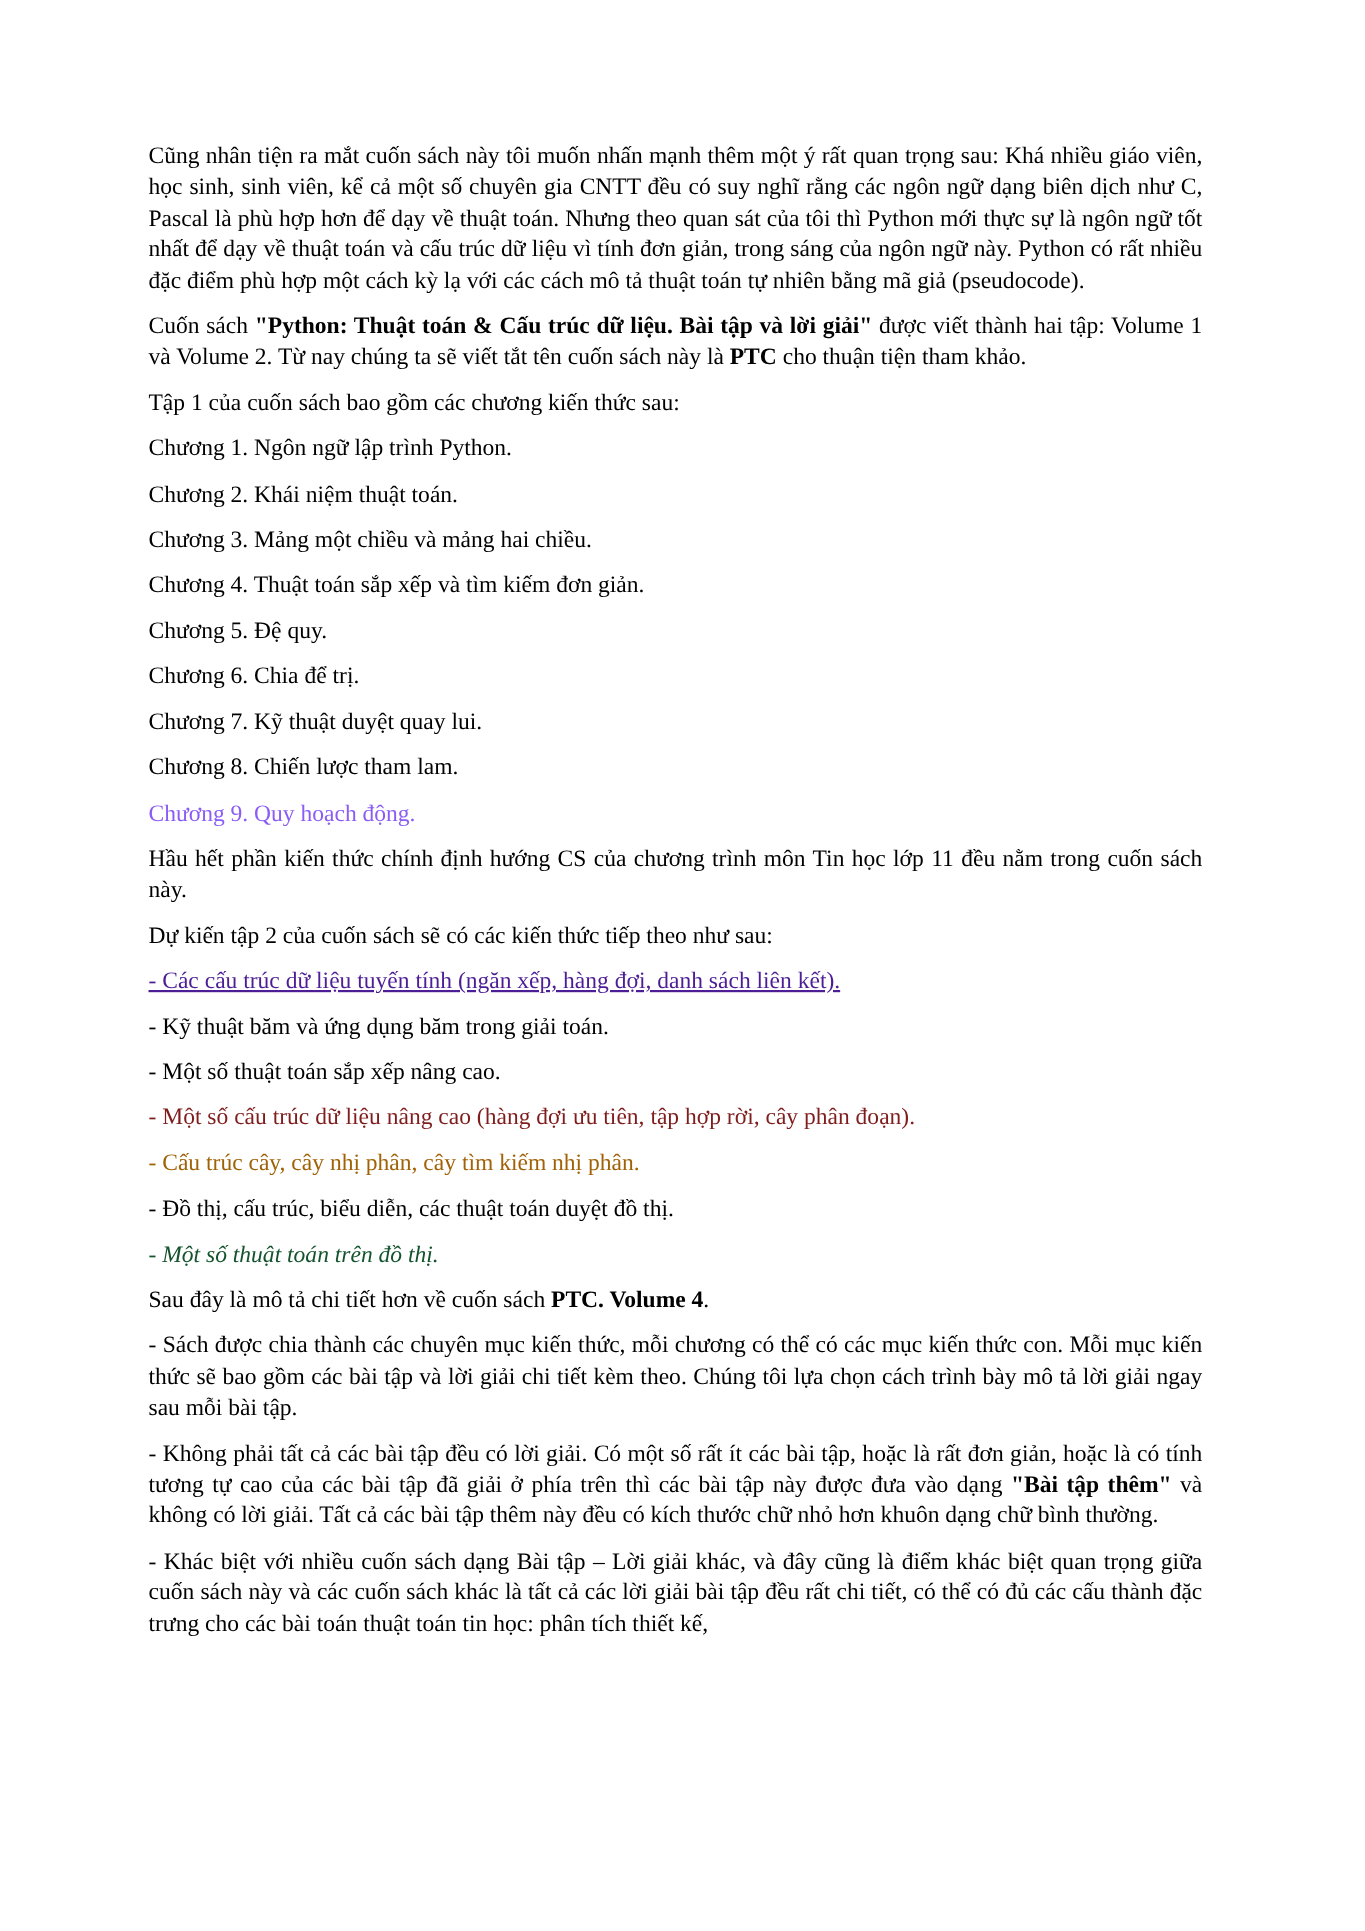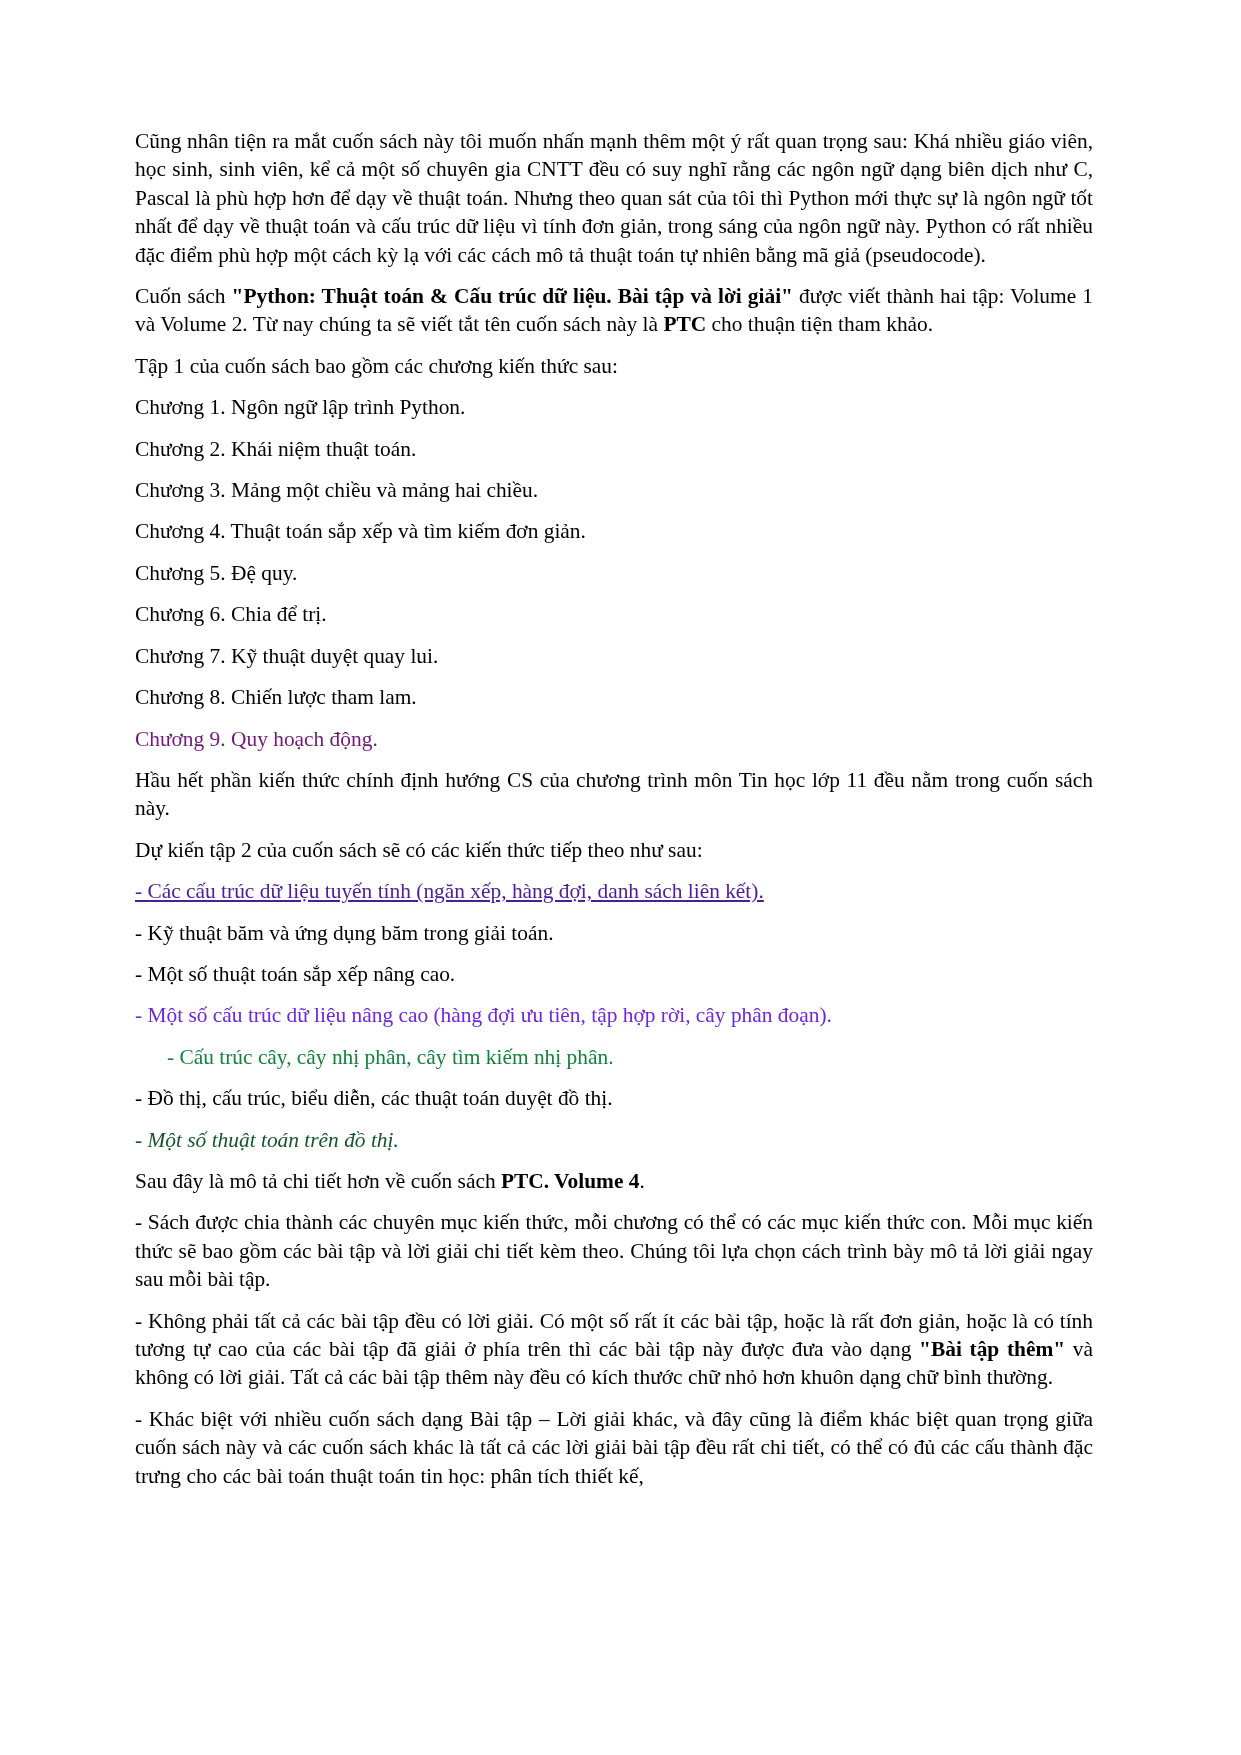--- a/index.html
+++ b/index.html
@@ -50,28 +50,28 @@
       <p class="doc-para" style="color: rgb(0, 0, 0);"><span>Cuốn sách </span><b>"Python: Thuật toán &amp; Cấu trúc dữ liệu. Bài tập và lời giải"</b><span> được viết thành hai tập: Volume 1 và Volume 2. Từ nay chúng ta sẽ viết tắt tên cuốn sách này là </span><b>PTC</b><span> cho thuận tiện tham khảo.</span></p>
       <p class="doc-para" style="color: rgb(0, 0, 0);"><span>Tập 1 của cuốn sách bao gồm các chương kiến thức sau:</span></p>
       <p class="doc-para" style="color: rgb(0, 0, 0);"><span>Chương 1. Ngôn ngữ lập trình Python.</span></p>
       <p class="doc-para" style="color: rgb(0, 0, 0);"><span>Chương 2. Khái niệm thuật toán.</span></p>
       <p class="doc-para" style="color: rgb(0, 0, 0);"><span>Chương 3. Mảng một chiều và mảng hai chiều.</span></p>
       <p class="doc-para" style="color: rgb(0, 0, 0);"><span>Chương 4. Thuật toán sắp xếp và tìm kiếm đơn giản.</span></p>
       <p class="doc-para" style="color: rgb(0, 0, 0);"><span>Chương 5. Đệ quy.</span></p>
       <p class="doc-para" style="color: rgb(0, 0, 0);"><span>Chương 6. Chia để trị.</span></p>
       <p class="doc-para" style="color: rgb(0, 0, 0);"><span>Chương 7. Kỹ thuật duyệt quay lui.</span></p>
       <p class="doc-para" style="color: rgb(0, 0, 0);"><span>Chương 8. Chiến lược tham lam.</span></p>
-      <p class="doc-para" style="color: #701a75;"><span>Chương 9. Quy hoạch động.</span></p>
+      <p class="doc-para" style="color: #8b5cf6;"><span>Chương 9. Quy hoạch động.</span></p>
       <p class="doc-para" style="color: rgb(0, 0, 0);"><span>Hầu hết phần kiến thức chính định hướng CS của chương trình môn Tin học lớp 11 đều nằm trong cuốn sách này.</span></p>
       <p class="doc-para" style="color: rgb(0, 0, 0);"><span>Dự kiến tập 2 của cuốn sách sẽ có các kiến thức tiếp theo như sau:</span></p>
       <p class="doc-para" style="color: #4c1d95; text-decoration: underline;"><span>- Các cấu trúc dữ liệu tuyến tính (ngăn xếp, hàng đợi, danh sách liên kết).</span></p>
       <p class="doc-para" style="color: rgb(0, 0, 0); font-family: Liberation Serif, serif;"><span>- Kỹ thuật băm và ứng dụng băm trong giải toán.</span></p>
       <p class="doc-para" style="color: rgb(0, 0, 0);"><span>- Một số thuật toán sắp xếp nâng cao.</span></p>
-      <p class="doc-para" style="color: #6d28d9;"><span>- Một số cấu trúc dữ liệu nâng cao (hàng đợi ưu tiên, tập hợp rời, cây phân đoạn).</span></p>
-      <p class="doc-para" style="color: #15803d; margin-left: 32px;"><span>- Cấu trúc cây, cây nhị phân, cây tìm kiếm nhị phân.</span></p>
+      <p class="doc-para" style="color: #7f1d1d;"><span>- Một số cấu trúc dữ liệu nâng cao (hàng đợi ưu tiên, tập hợp rời, cây phân đoạn).</span></p>
+      <p class="doc-para" style="color: #a16207;"><span>- Cấu trúc cây, cây nhị phân, cây tìm kiếm nhị phân.</span></p>
       <p class="doc-para" style="color: rgb(0, 0, 0);"><span>- Đồ thị, cấu trúc, biểu diễn, các thuật toán duyệt đồ thị.</span></p>
       <p class="doc-para" style="color: #14532d; font-style: italic;"><span>- Một số thuật toán trên đồ thị.</span></p>
       <p class="doc-para" style="color: rgb(0, 0, 0);"><span>Sau đây là mô tả chi tiết hơn về cuốn sách </span><b>PTC. Volume 4</b><span>.</span></p>
       <p class="doc-para" style="color: rgb(0, 0, 0);"><span>- Sách được chia thành các chuyên mục kiến thức, mỗi chương có thể có các mục kiến thức con. Mỗi mục kiến thức sẽ bao gồm các bài tập và lời giải chi tiết kèm theo. Chúng tôi lựa chọn cách trình bày mô tả lời giải ngay sau mỗi bài tập.</span></p>
       <p class="doc-para" style="color: rgb(0, 0, 0);"><span>- Không phải tất cả các bài tập đều có lời giải. Có một số rất ít các bài tập, hoặc là rất đơn giản, hoặc là có tính tương tự cao của các bài tập đã giải ở phía trên thì các bài tập này được đưa vào dạng </span><b>"Bài tập thêm"</b><span> và không có lời giải. Tất cả các bài tập thêm này đều có kích thước chữ nhỏ hơn khuôn dạng chữ bình thường.</span></p>
       <p class="doc-para" style="color: rgb(0, 0, 0);"><span>- Khác biệt với nhiều cuốn sách dạng Bài tập – Lời giải khác, và đây cũng là điểm khác biệt quan trọng giữa cuốn sách này và các cuốn sách khác là tất cả các lời giải bài tập đều rất chi tiết, có thể có đủ các cấu thành đặc trưng cho các bài toán thuật toán tin học: phân tích thiết kế,</span></p>
     </div>
 </div>
 
 </body></html>

